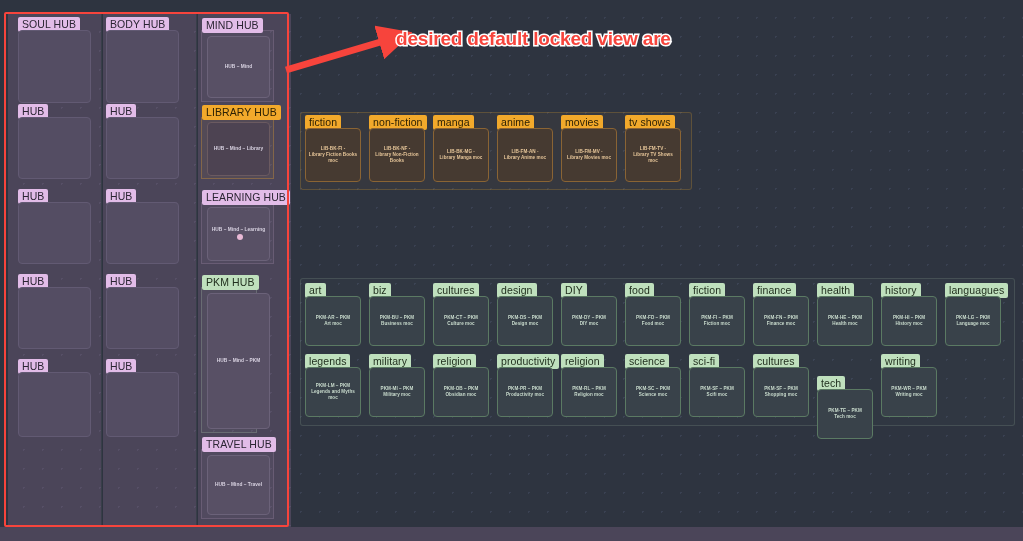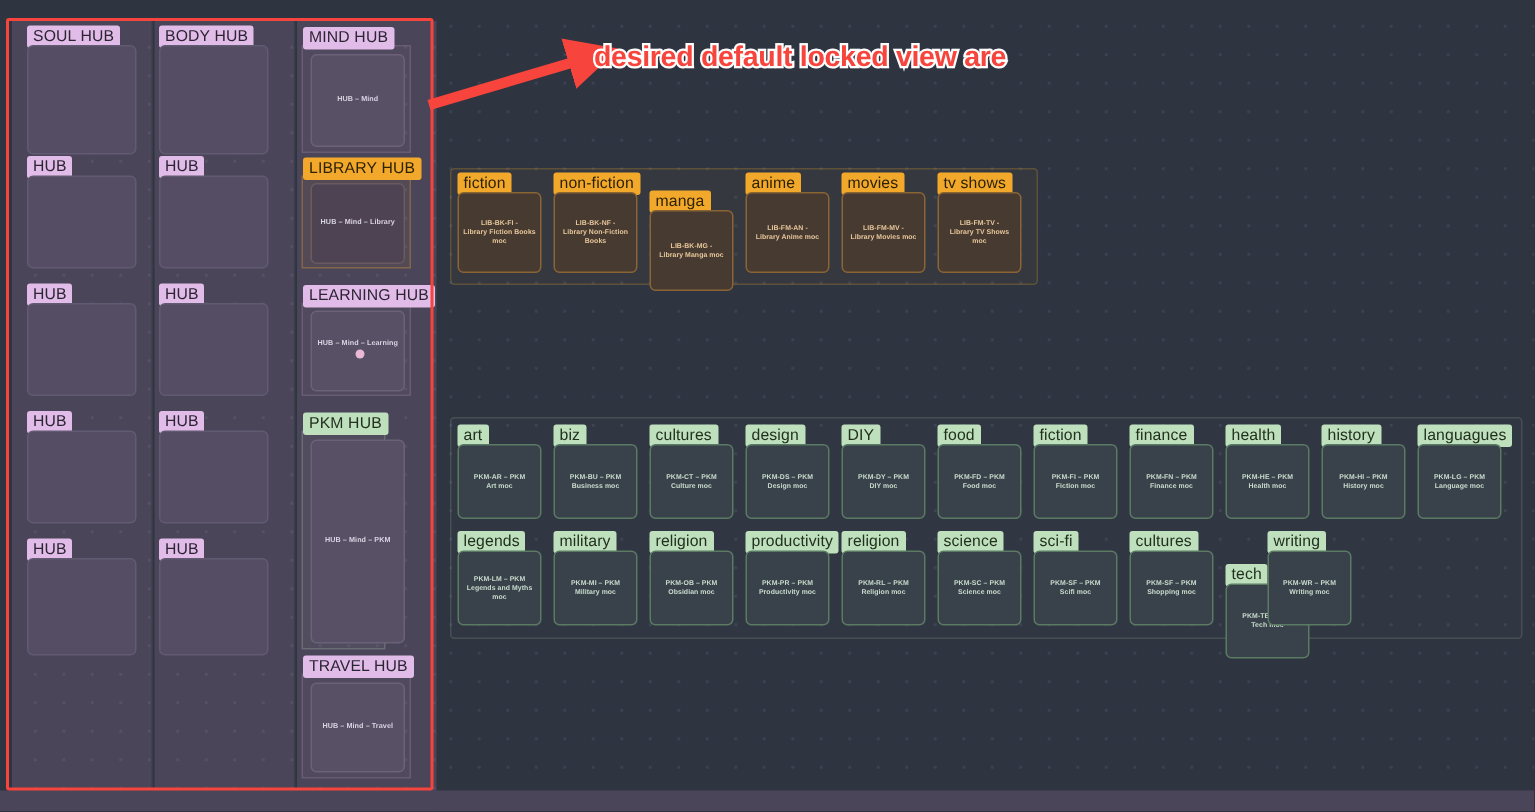--- a/index.html
+++ b/index.html
@@ -202,21 +202,21 @@
          <span>Library Fiction Books moc</span></span>
        </div>
       </div>
       <div class="group" style="left: 369px; top: 128px; width: 56px; height: 54px;">
         <span class="group-label lbl-orange">non-fiction</span>
        <div class="node node-lib" style="left:0;top:0;width:56px;height:54px;">
          <span><span>LIB-BK-NF -</span><br>
          <span>Library Non-Fiction Books</span></span>
        </div>
       </div>
-      <div class="group" style="left: 433px; top: 140px; width: 56px; height: 69px;">
+      <div class="group" style="left: 433px; top: 128px; width: 56px; height: 69px;">
         <span class="group-label lbl-orange">manga</span>
        <div class="node node-lib" style="left:0;top:0;width:56px;height:54px;">
          <span><span>LIB-BK-MG -</span><br>
          <span>Library Manga moc</span></span>
        </div>
       </div>
       <div class="group" style="left: 497px; top: 128px; width: 56px; height: 54px;">
         <span class="group-label lbl-orange">anime</span>
        <div class="node node-lib" style="left:0;top:0;width:56px;height:54px;">
          <span><span>LIB-FM-AN -</span><br>
@@ -376,21 +376,21 @@
            <span>Shopping moc</span></span>
          </div>
       </div>
       <div class="group" style="left: 817px; top: 389px; width: 56px; height: 50px;">
         <span class="group-label lbl-green">tech</span>
          <div class="node node-pkm" style="left:0;top:0;width:56px;height:50px;">
            <span><span>PKM-TE – PKM</span><br>
            <span>Tech moc</span></span>
          </div>
       </div>
-      <div class="group" style="left: 845px; top: 367px; width: 56px; height: 62px; border-radius: 14px;">
+      <div class="group" style="left: 881px; top: 367px; width: 56px; height: 62px; border-radius: 14px;">
         <span class="group-label lbl-green">writing</span>
          <div class="node node-pkm" style="left:0;top:0;width:56px;height:50px;">
            <span><span>PKM-WR – PKM</span><br>
            <span>Writing moc</span></span>
          </div>
       </div>
     </div>
 
   <div id="redbox" style="left:4px; top:12px; width:285px; height:515px;"></div>
 

